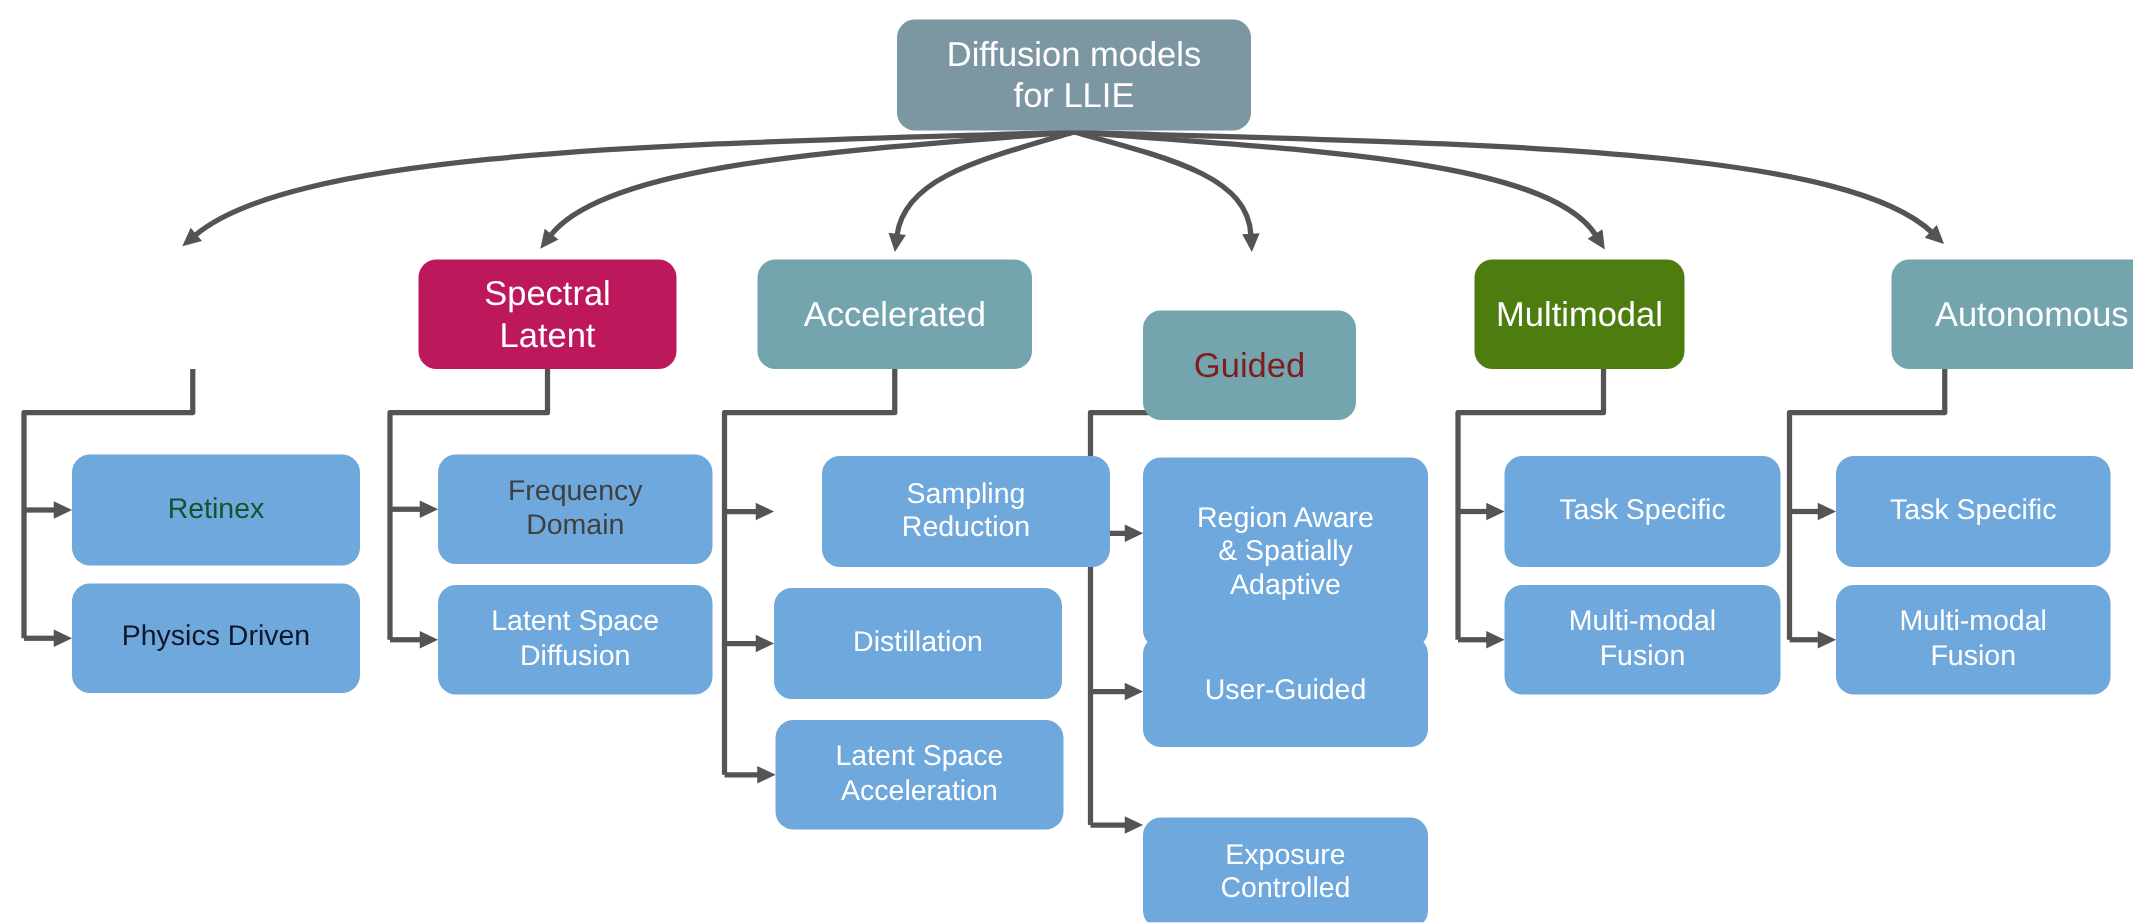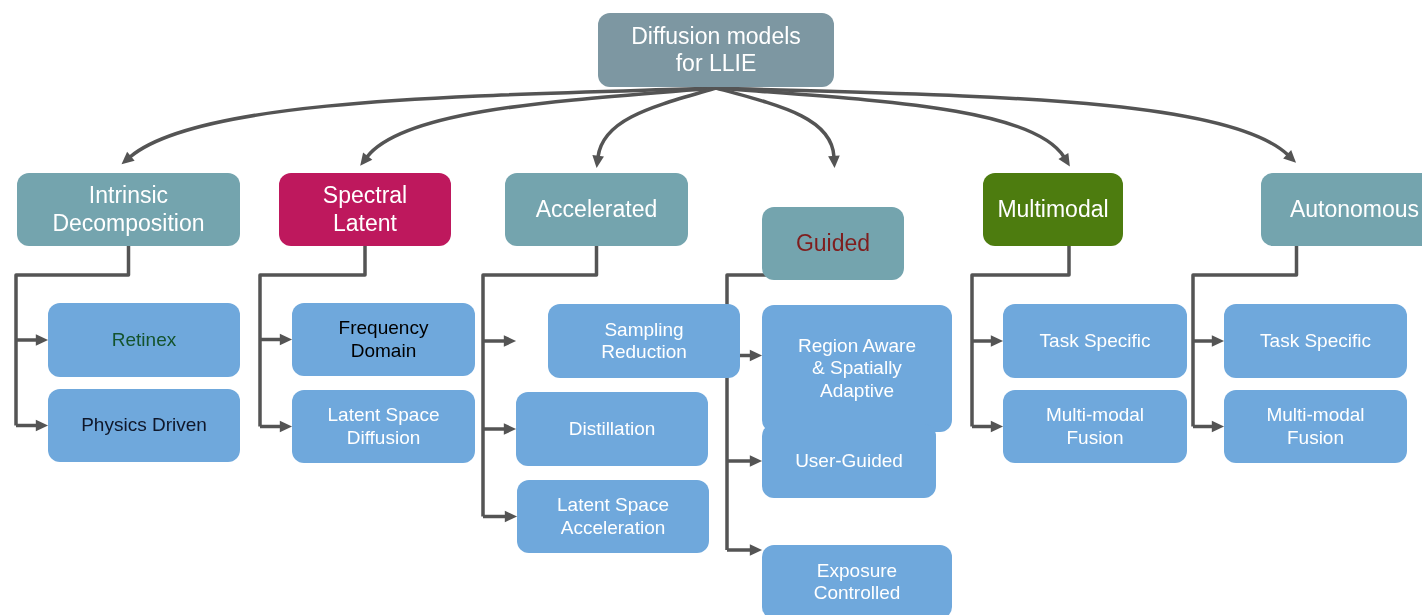--- a/index.html
+++ b/index.html
@@ -71,41 +71,39 @@
       <path d="M 972 341 H 992" fill="none" stroke="#545454" stroke-width="3.5" stroke-linejoin="round" marker-end="url(#arrow)"></path>
       <path d="M 972 426.5 H 992" fill="none" stroke="#545454" stroke-width="3.5" stroke-linejoin="round" marker-end="url(#arrow)"></path>
       <path d="M 716 88 C 965 96, 1226 96, 1288 155" fill="none" stroke="#545454" stroke-width="3.5" stroke-linejoin="round" marker-end="url(#arrow)"></path>
       <path d="M 1296.5 246 V 275 H 1193 V 426.5" fill="none" stroke="#545454" stroke-width="3.5" stroke-linejoin="round"></path>
       <path d="M 1193 341 H 1213" fill="none" stroke="#545454" stroke-width="3.5" stroke-linejoin="round" marker-end="url(#arrow)"></path>
       <path d="M 1193 426.5 H 1213" fill="none" stroke="#545454" stroke-width="3.5" stroke-linejoin="round" marker-end="url(#arrow)"></path>
     </svg>
 
 <div class="node root" style="left: 598px; top: 13px; width: 236px; height: 74px; background: rgb(125, 151, 162); color: rgb(255, 255, 255);"><span>Diffusion models
 for LLIE</span></div>
-    <div class="node branch" style="left: 17px; top: 173px; width: 223px; height: 73px; background: rgb(116, 164, 174); color: rgb(255, 255, 255);"><span>Intrinsic
-Decomposition</span></div>
     <div class="node child" style="left: 48px; top: 303px; width: 192px; height: 74px; background: rgb(111, 168, 220); color: #14532d;"><span>Retinex</span></div>
     <div class="node child" style="left: 48px; top: 389px; width: 192px; height: 73px; background: rgb(111, 168, 220); color: #0f172a;"><span>Physics Driven</span></div>
     <div class="node branch" style="left: 279px; top: 173px; width: 172px; height: 73px; background: #be185d; color: rgb(255, 255, 255);"><span>Spectral
 Latent</span></div>
-    <div class="node child" style="left: 292px; top: 303px; width: 183px; height: 73px; background: rgb(111, 168, 220); color: #000000;"><span>Frequency
+    <div class="node child" style="left: 292px; top: 303px; width: 183px; height: 73px; background: rgb(111, 168, 220); color: #404040;"><span>Frequency
 Domain</span></div>
     <div class="node child" style="left: 292px; top: 390px; width: 183px; height: 73px; background: rgb(111, 168, 220); color: rgb(255, 255, 255);"><span>Latent Space
 Diffusion</span></div>
     <div class="node branch" style="left: 505px; top: 173px; width: 183px; height: 73px; background: rgb(116, 164, 174); color: rgb(255, 255, 255); align-items: center;"><span>Accelerated</span></div>
     <div class="node child" style="left: 516px; top: 304px; width: 192px; height: 74px; background: rgb(111, 168, 220); color: rgb(255, 255, 255); margin-left: 32px;"><span>Sampling
 Reduction</span></div>
     <div class="node child" style="left: 516px; top: 392px; width: 192px; height: 74px; background: rgb(111, 168, 220); color: rgb(255, 255, 255);"><span>Distillation</span></div>
     <div class="node child" style="left: 517px; top: 480px; width: 192px; height: 73px; background: rgb(111, 168, 220); color: rgb(255, 255, 255);"><span>Latent Space
 Acceleration</span></div>
     <div class="node branch" style="left: 762px; top: 173px; width: 142px; height: 73px; background: rgb(116, 164, 174); color: #7f1d1d; margin-top: 34px;"><span>Guided</span></div>
     <div class="node child" style="left: 762px; top: 305px; width: 190px; height: 127px; background: rgb(111, 168, 220); color: rgb(255, 255, 255);"><span>Region Aware
 &amp; Spatially
 Adaptive</span></div>
-    <div class="node child" style="left: 762px; top: 424px; width: 174px; height: 74px; background: rgb(111, 168, 220); color: rgb(255, 255, 255); text-align: center;"><span>User-Guided</span></div>
+    <div class="node child" style="left: 762px; top: 424px; width: 190px; height: 74px; background: rgb(111, 168, 220); color: rgb(255, 255, 255); text-align: center;"><span>User-Guided</span></div>
     <div class="node child" style="left: 762px; top: 513px; width: 190px; height: 74px; background: rgb(111, 168, 220); color: rgb(255, 255, 255); margin-top: 32px;"><span>Exposure
 Controlled</span></div>
     <div class="node branch" style="left: 983px; top: 173px; width: 140px; height: 73px; background: #4d7c0f; color: rgb(255, 255, 255);"><span>Multimodal</span></div>
     <div class="node child" style="left: 1003px; top: 304px; width: 184px; height: 74px; background: rgb(111, 168, 220); color: rgb(255, 255, 255);"><span>Task Specific</span></div>
     <div class="node child" style="left: 1003px; top: 390px; width: 184px; height: 73px; background: rgb(111, 168, 220); color: rgb(255, 255, 255);"><span>Multi-modal
 Fusion</span></div>
     <div class="node branch" style="left: 1261px; top: 173px; width: 187px; height: 73px; background: rgb(116, 164, 174); color: rgb(255, 255, 255);"><span>Autonomous</span></div>
     <div class="node child" style="left: 1224px; top: 304px; width: 183px; height: 74px; background: rgb(111, 168, 220); color: rgb(255, 255, 255);"><span>Task Specific</span></div>
     <div class="node child" style="left: 1224px; top: 390px; width: 183px; height: 73px; background: rgb(111, 168, 220); color: rgb(255, 255, 255);"><span>Multi-modal
 Fusion</span></div>

